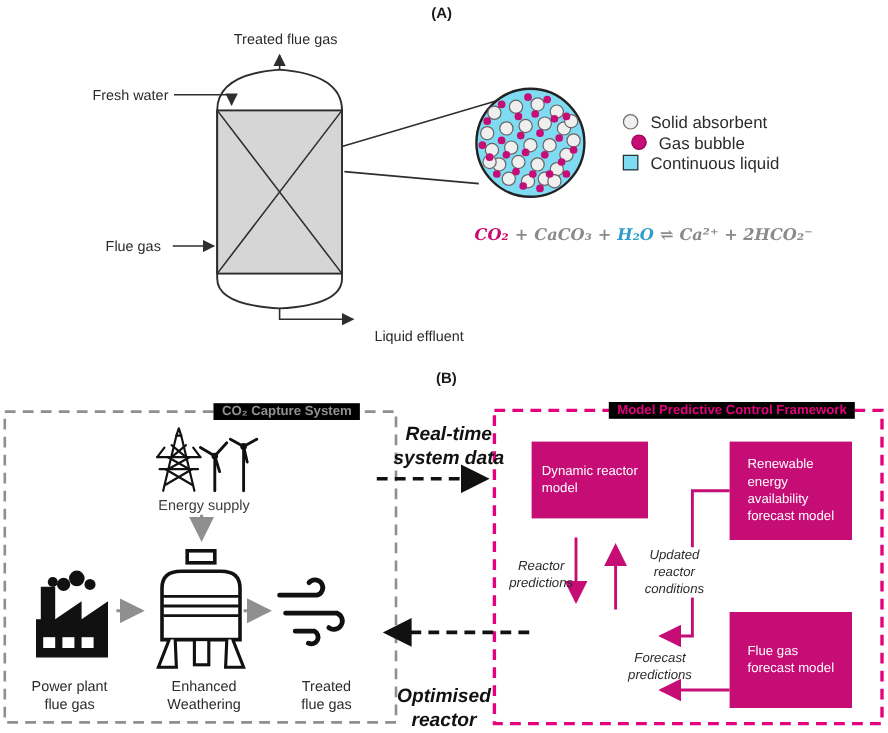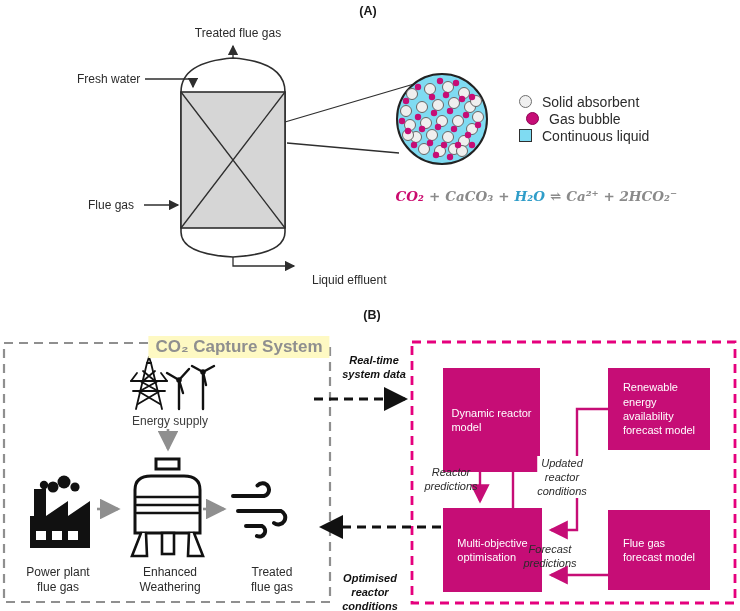--- a/index.html
+++ b/index.html
@@ -12,28 +12,28 @@
     --eq-gray:#8a8a8a;
     --ink:#2b2b2b;
   }
   html,body{margin:0;padding:0;background:#fff;}
   #fig{position:relative;width:740px;height:611px;background:#fff;
        font-family:"Liberation Sans",sans-serif;color:var(--ink);overflow:hidden;}
   #art{position:absolute;left:0;top:0;z-index:0;}
   .lbl{position:absolute;z-index:2;font-size:12px;line-height:1.28;white-space:pre-line;}
   .ctr{transform:translateX(-50%);text-align:center;}
   .panel-tag{font-weight:bold;font-size:12.5px;color:#1a1a1a;}
-  .boxtitle{font-weight:bold;font-size:17px;background:#fef9c3;padding:0 7px;white-space:nowrap;}
+  .boxtitle{font-weight:bold;font-size:11px;background:#000000;padding:0 7px;white-space:nowrap;}
   .gray-title{color:var(--gray-border);}
   .mpc-title{color:var(--magenta-border);}
   .mpc-box{position:absolute;z-index:1;background:var(--magenta-box);color:#fff;
            display:flex;align-items:center;justify-content:center;text-align:left;
            font-size:11px;line-height:1.3;white-space:pre-line;}
   .ital{font-style:italic;font-size:11px;}
-  .bold-ital{font-style:italic;font-weight:bold;font-size:11px;color:#111;}
+  .bold-ital{font-style:italic;font-weight:bold;font-size:16px;color:#111;}
   .legend-row{position:absolute;z-index:2;display:flex;align-items:center;gap:10px;height:15px;}
   .sw{width:13px;height:13px;box-sizing:border-box;flex:0 0 13px;}
   .sw-circle-white{border-radius:50%;background:#f0f0f0;border:1.5px solid #6e6e6e;}
   .sw-circle-magenta{border-radius:50%;background:var(--magenta-box);border:1.5px solid #8d0353;}
   .sw-square-blue{background:var(--liquid-blue);border:1.5px solid #2f2f2f;}
   .legend-txt{font-size:14px;}
   .eq{position:absolute;z-index:2;font-family:"DejaVu Serif",serif;font-style:italic;
       font-weight:600;font-size:13.5px;color:var(--eq-gray);white-space:nowrap;}
   .eq span{margin:0 2.5px;}
   .eq .co2{color:var(--eq-co2);}
@@ -227,43 +227,42 @@
     <span class="legend-txt">Continuous liquid</span>
   </div>
 
   <div class="eq" style="left:393px;top:188px;">
     <span class="co2">CO₂</span><span>+</span><span>CaCO₃</span><span>+</span><span class="h2o">H₂O</span><span>⇌</span><span>Ca²⁺ + 2HCO₂⁻</span>
   </div>
 
   <div class="lbl panel-tag ctr" style="left:372px;top:307px;">(B)</div>
 
   <div class="lbl boxtitle gray-title ctr" style="left:239px;top:336px;">CO₂ Capture System</div>
+  <div class="lbl boxtitle mpc-title ctr" style="left:610px;top:335px;">Model Predictive Control Framework</div>
 
   <div class="lbl ctr" style="left:170px;top:414px;color:#3c3c3c;">Energy supply</div>
   <div class="lbl ctr" style="left:58px;top:565px;text-align:center;">Power plant
 flue gas</div>
   <div class="lbl ctr" style="left:170px;top:565px;">Enhanced
 Weathering</div>
   <div class="lbl ctr" style="left:272px;top:565px;">Treated
 flue gas</div>
 
   <div class="lbl bold-ital ctr" style="left:374px;top:353px;">Real-time
 system data</div>
   <div class="lbl bold-ital ctr" style="left:370px;top:539px;margin-top:32px;">Optimised
 reactor
 conditions</div>
 
-  <div class="mpc-box" style="left:443px;top:368px;width:97px;height:104px;">Dynamic reactor
+  <div class="mpc-box" style="left:443px;top:368px;width:97px;height:64px;">Dynamic reactor
 model</div>
   <div class="mpc-box" style="left:608px;top:368px;width:102px;height:82px;">Renewable
 energy
 availability
 forecast model</div>
-  <div class="mpc-box" style="left:443px;top:508px;width:99px;height:84px;">Multi-objective
-optimisation</div>
   <div class="mpc-box" style="left:608px;top:510px;width:102px;height:80px;">Flue gas
 forecast model</div>
 
   <div class="lbl ital ctr" style="left:451px;top:465px;">Reactor
 predictions</div>
   <div class="lbl ital ctr" style="left:562px;top:456px;background:#fff;">Updated
 reactor
 conditions</div>
   <div class="lbl ital ctr" style="left:550px;top:542px;">Forecast
 predictions</div>

